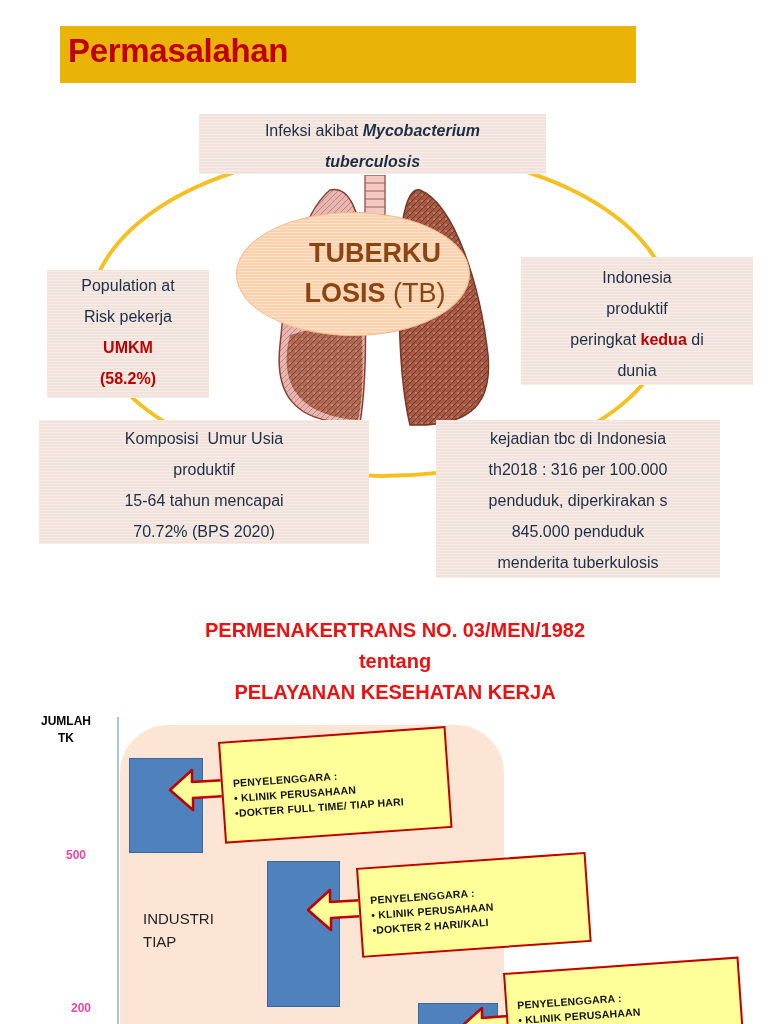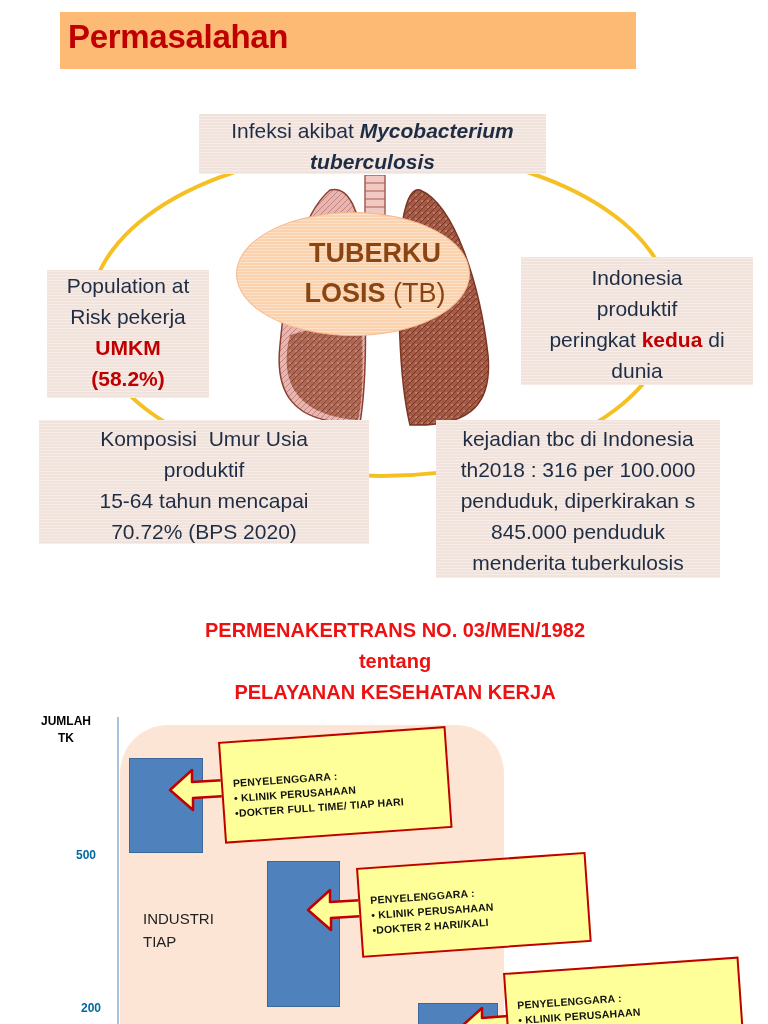--- a/index.html
+++ b/index.html
@@ -1,43 +1,43 @@
 <!DOCTYPE html>
 <html><head>
   <meta charset="utf-8">
   <style>
     * { margin: 0; padding: 0; box-sizing: border-box; }
     html, body { width: 768px; height: 1024px; overflow: hidden; background: #ffffff; }
     body { position: relative; font-family: "Liberation Sans", "DejaVu Sans", sans-serif; }
 
     .slide1 { position: absolute; left: 0; top: 0; width: 768px; height: 590px; }
     .title-box {
-      position: absolute; left: 60px; top: 12px; width: 576px; height: 57px;
-      background: #fdba74;
+      position: absolute; left: 60px; top: 26px; width: 576px; height: 57px;
+      background: #eab308;
     }
     .title-text {
       position: absolute; left: 8px; top: 6px;
       font-size: 33px; font-weight: bold; color: #c00000;
       font-family: "Liberation Sans", sans-serif; letter-spacing: -0.3px;
     }
 
     .ring {
       position: absolute; left: 88px; top: 148px; width: 586px; height: 330px;
       border: 4px solid #f5c022; border-radius: 50%;
     }
 
     .lungs { position: absolute; left: 270px; top: 175px; width: 230px; height: 255px; }
 
     .hatch {
       background-color: #f1e3dc;
       background-image: repeating-linear-gradient(0deg, rgba(255,255,255,0.35) 0px, rgba(255,255,255,0.35) 1px, transparent 1px, transparent 3px);
     }
     .box {
       position: absolute; text-align: center; color: #1f2d44;
-      font-size: 21px; line-height: 31px;
+      font-size: 16px; line-height: 31px;
     }
     .red { color: #c00000; font-weight: bold; }
     .italic-bold { font-style: italic; font-weight: bold; }
 
     .box-top { left: 199px; top: 114px; width: 347px; height: 60px; padding-top: 1px; }
     .box-left { left: 47px; top: 270px; width: 162px; height: 128px; }
     .box-right { left: 521px; top: 257px; width: 232px; height: 128px; padding-top: 5px; }
     .box-bl { left: 39px; top: 420px; width: 330px; height: 124px; padding-top: 3px; }
     .box-br { left: 436px; top: 420px; width: 284px; height: 158px; padding-top: 3px; }
 
@@ -56,21 +56,21 @@
     .slide2 { position: absolute; left: 0; top: 590px; width: 768px; height: 434px; }
     .reg-title {
       position: absolute; left: 0; top: 25px; width: 790px; text-align: center;
       color: #ee1111; font-weight: bold; font-size: 20px; line-height: 31px;
     }
     .y-axis-label {
       position: absolute; left: 38px; top: 123px; width: 56px; text-align: center;
       font-size: 12px; font-weight: bold; line-height: 17px; color: #000;
     }
     .y-axis { position: absolute; left: 117px; top: 127px; width: 2px; height: 310px; background: #a9c2e0; }
-    .tick { position: absolute; font-size: 12px; font-weight: bold; color: #0369a1; text-align: center; width: 40px; }
+    .tick { position: absolute; font-size: 12px; font-weight: bold; color: #ec4899; text-align: left; width: 40px; }
     .tick-500 { left: 66px; top: 258px; }
     .tick-200 { left: 71px; top: 411px; }
 
     .industry-panel {
       position: absolute; left: 120px; top: 135px; width: 384px; height: 320px;
       background: #fde5d6; border-radius: 48px 48px 0 0;
     }
     .industry-label {
       position: absolute; left: 143px; top: 317px; font-size: 15px; line-height: 23px; color: #222;
     }

